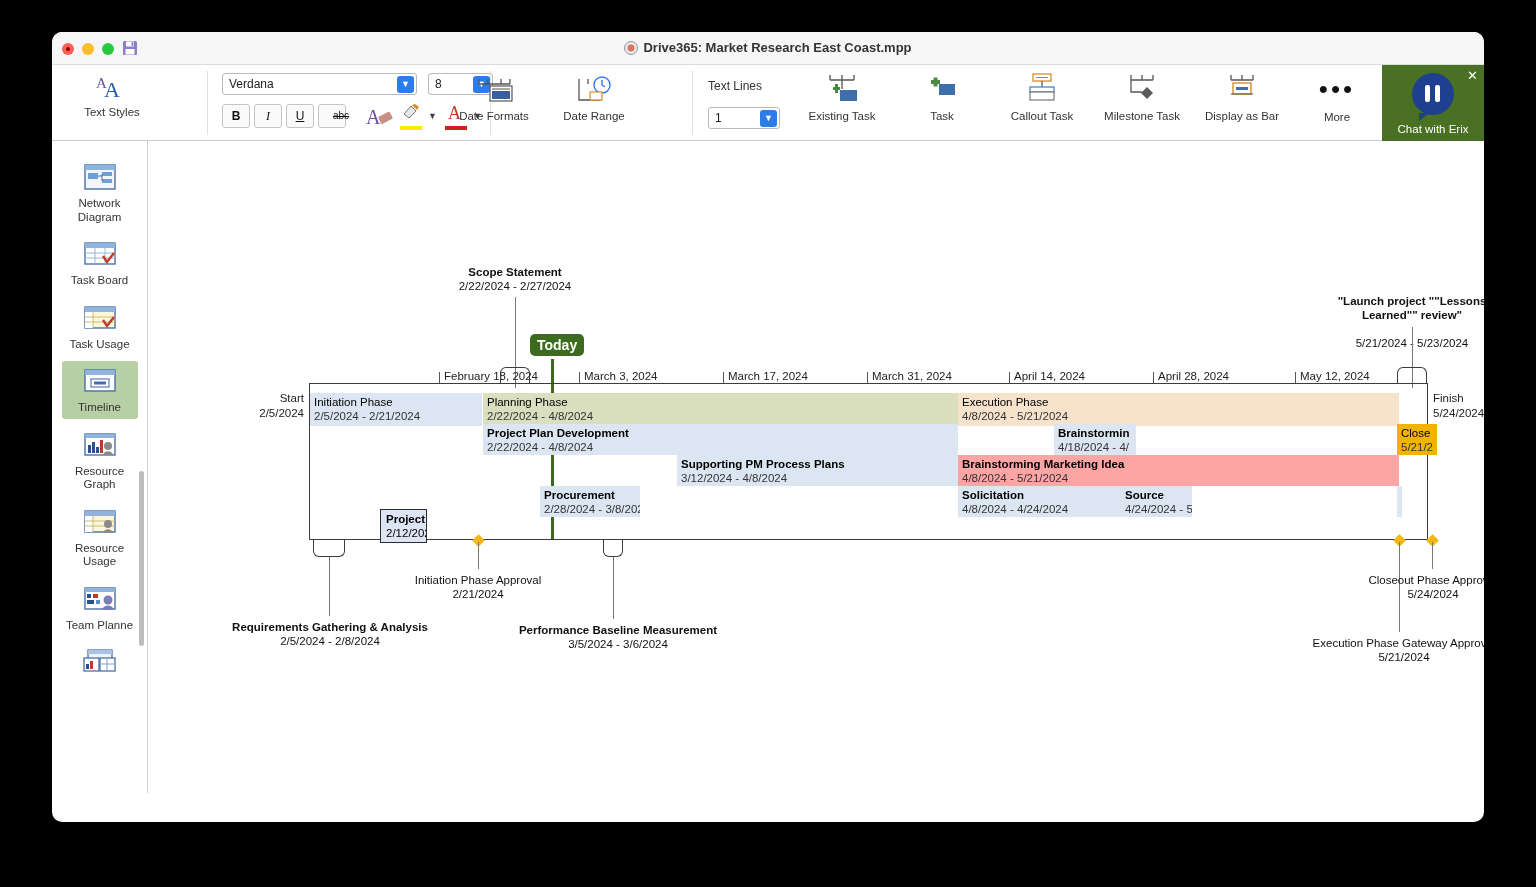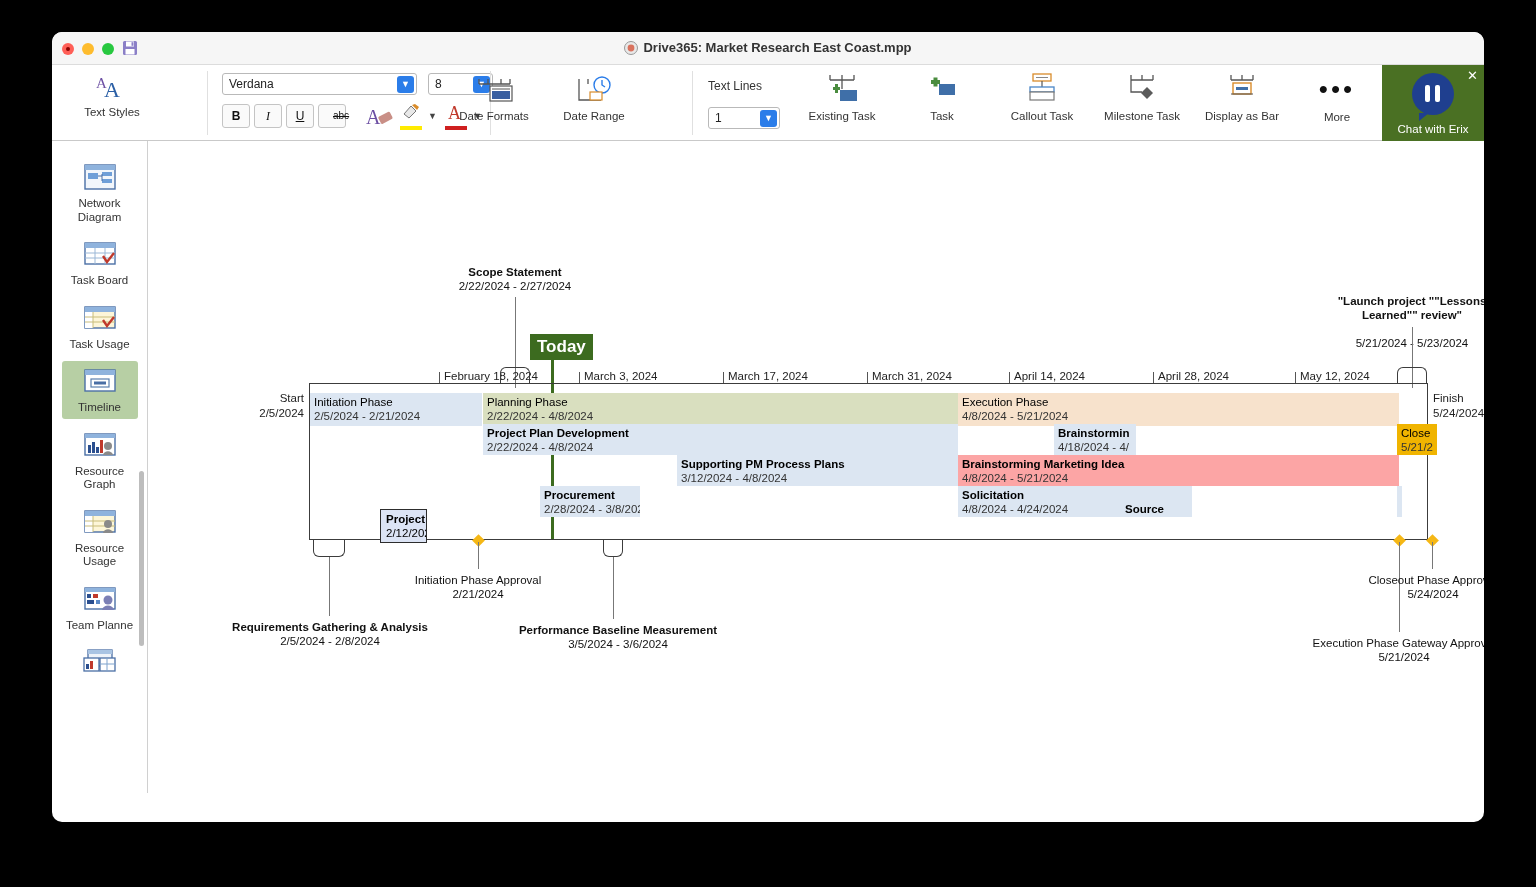--- a/index.html
+++ b/index.html
@@ -85,22 +85,22 @@
   .bar .t1 { font-size:11.5px; line-height:14px; white-space:nowrap; }
   .bar .t2 { font-size:11.5px; line-height:14px; color:#333; white-space:nowrap; }
 
   .callout-line { position:absolute; width:1px; background:#777; }
   .callout-txt { position:absolute; text-align:center; font-size:11.5px; color:#111; white-space:nowrap; }
   .callout-txt .b { font-weight:bold; display:block; line-height:14px;}
   .callout-txt .d { display:block; line-height:15px; color:#111;}
 
   .diamond { position:absolute; width:9px; height:9px; background:#f5b715; transform:rotate(45deg); }
   .today-line { position:absolute; width:3px; background:#3c6b1f; }
-  .today-flag { position:absolute; background:#3c6b1f; color:#fff; font-weight:bold; font-size:17px;
-                padding:3px 7px; border-radius:0; }
+  .today-flag { position:absolute; background:#3c6b1f; color:#fff; font-weight:bold; font-size:14px;
+                padding:3px 7px; border-radius:5px; }
   .bracket { position:absolute; border:1.5px solid #3c3c3c; border-top:none; border-radius:0 0 6px 6px; }
   .bracket-up { position:absolute; border:1.5px solid #3c3c3c; border-bottom:none; border-radius:6px 6px 0 0; }
   .se-lbl { position:absolute; font-size:11.5px; color:#222; line-height:15px; }
 
   .proj-box { position:absolute; border:1.5px solid #2d2d2d; background:#dce4f5; padding:2px 5px 3px; overflow:hidden;}
   .proj-box .t1{font-size:11.5px;font-weight:bold;line-height:14px;white-space:nowrap;}
   .proj-box .t2{font-size:11.5px;line-height:14px;white-space:nowrap;}
 </style>
 </head>
 <body>
@@ -453,21 +453,21 @@
 
       <div class="bar" style="left:392px;top:345px;width:100px;height:31px;background:#dce6f2;">
         <div class="t1" style="font-weight:bold;">Procurement</div>
         <div class="t2">2/28/2024 - 3/8/202</div>
       </div>
       <div class="bar" style="left:810px;top:345px;width:163px;height:31px;background:#dce6f2;">
         <div class="t1" style="font-weight:bold;">Solicitation</div>
         <div class="t2">4/8/2024 - 4/24/2024</div>
       </div>
       <div class="bar" style="left:973px;top:345px;width:71px;height:31px;background:#dce6f2;">
-        <div class="t1" style="font-weight:bold;margin-top:14px;">Source</div>
+        <div class="t1" style="font-weight:bold;">Source</div>
         <div class="t2">4/24/2024 - 5/</div>
       </div>
 
       <div style="position:absolute;left:1249px;top:345px;width:5px;height:31px;background:#dce6f2;"></div>
 
       <div class="proj-box" style="left:232px;top:368px;width:47px;height:34px;">
         <div class="t1">Project</div>
         <div class="t2">2/12/202</div>
       </div>
 

